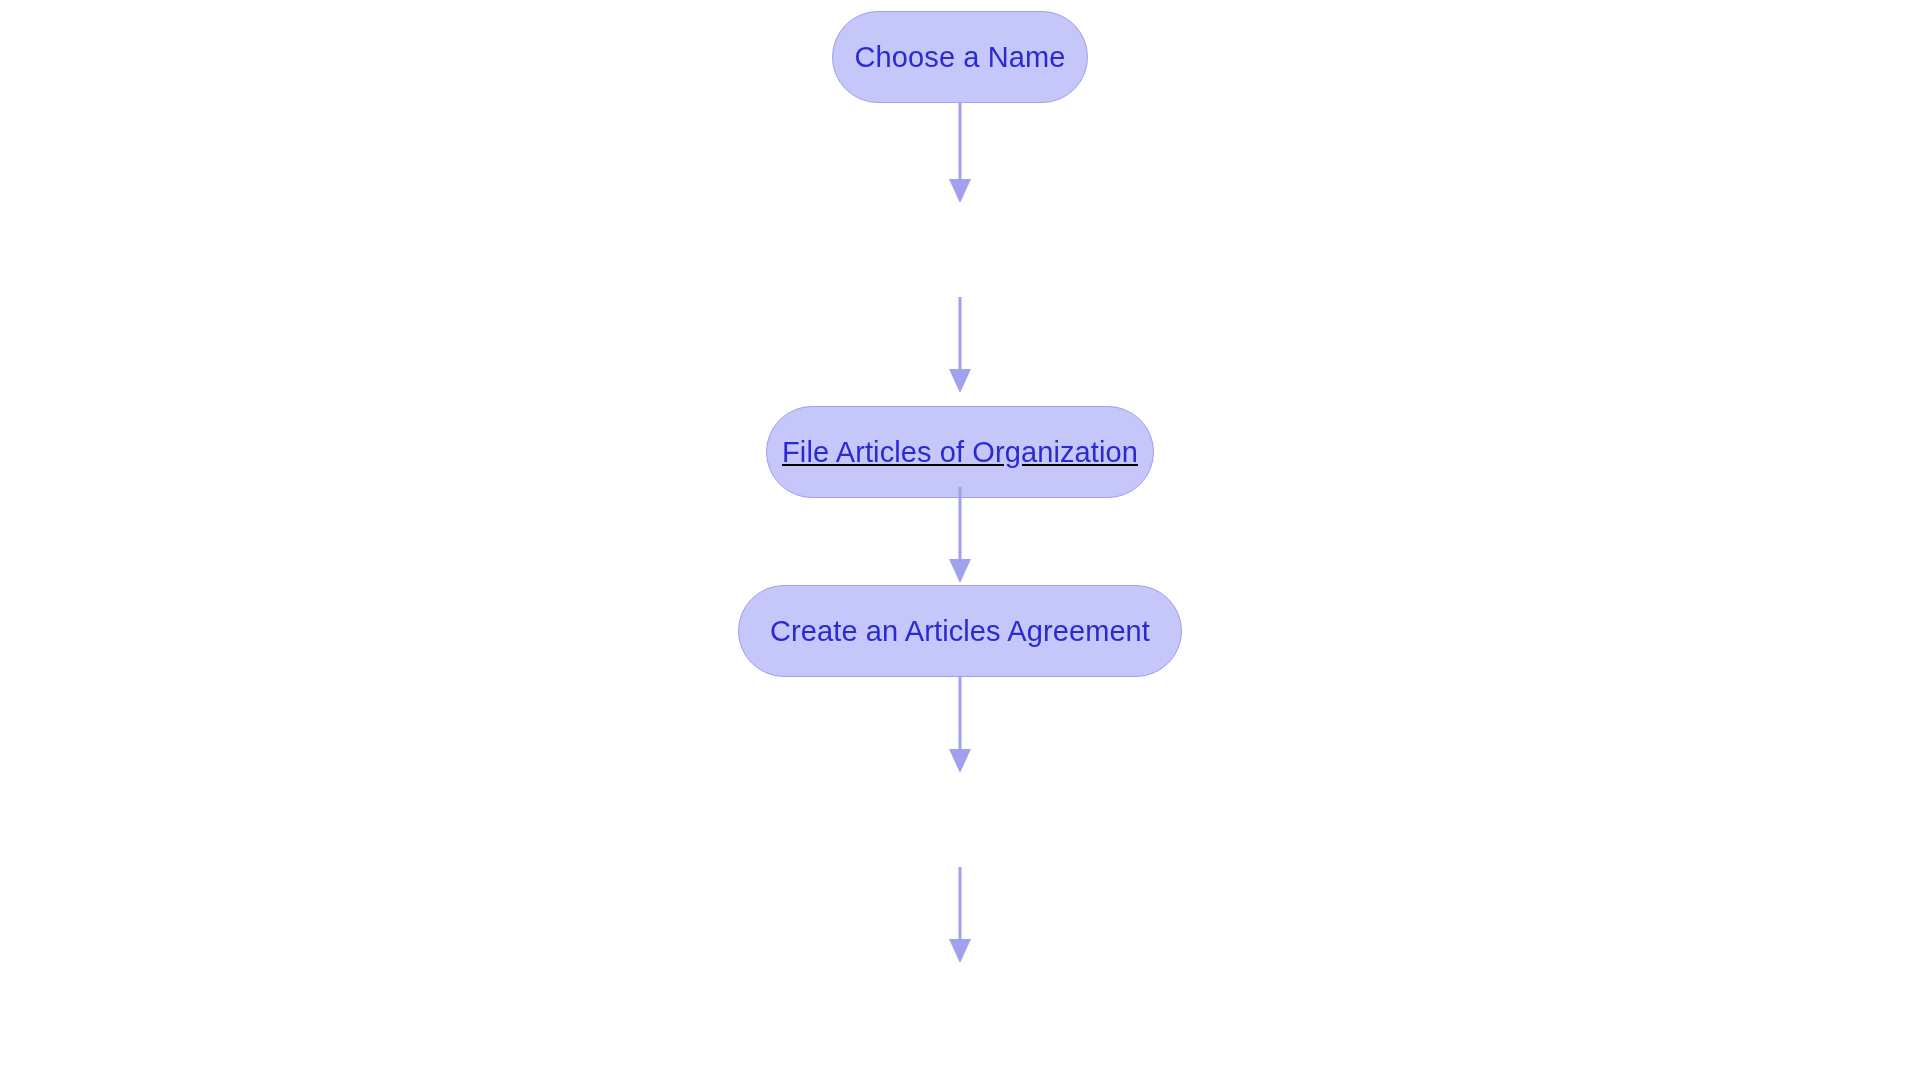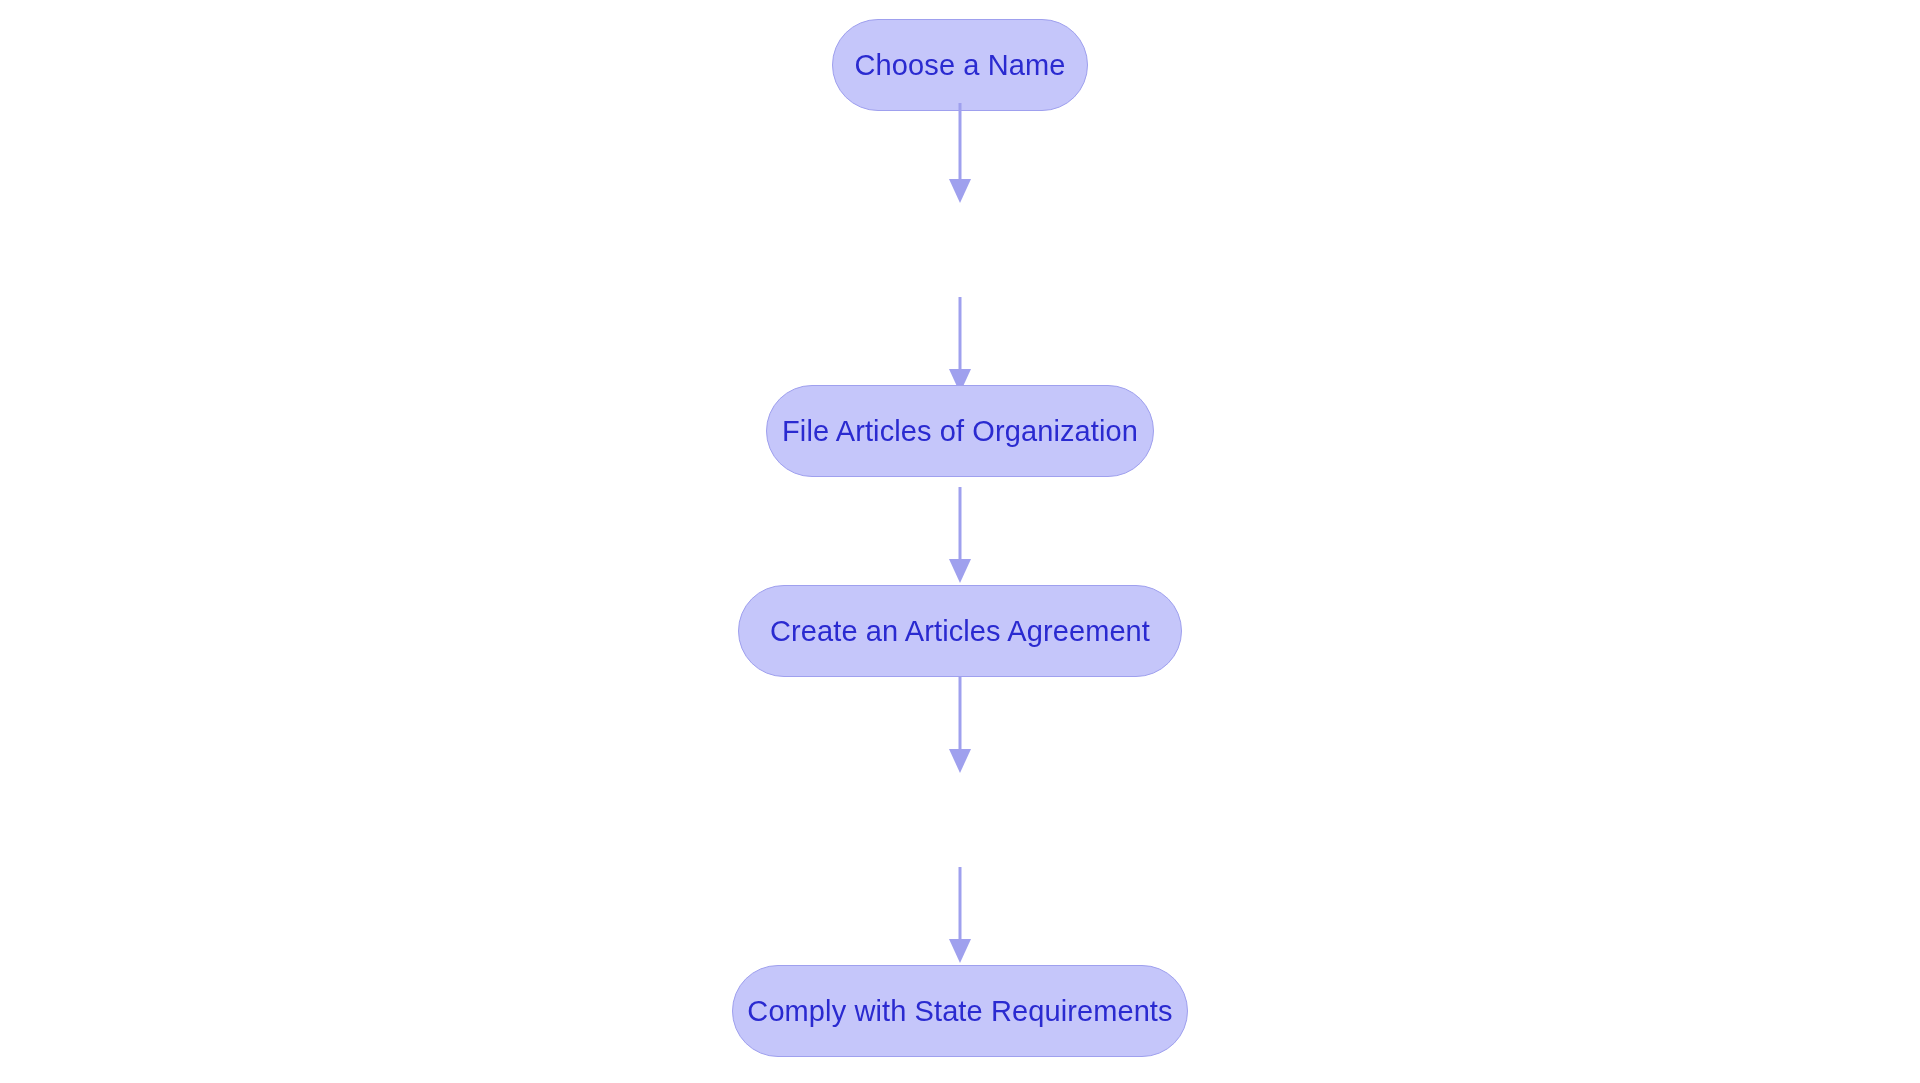--- a/index.html
+++ b/index.html
@@ -55,40 +55,40 @@
   .flow-connector svg {
     display: block;
     overflow: visible;
   }
 </style>
 </head>
 <body>
 
 <div id="flowchart-canvas">
 
-  <div class="flow-node" style="left:960px; top:19px; width:256px;">
+  <div class="flow-node" style="left:960px; top:11px; width:256px;">
     <span class="flow-node-label">Choose a Name</span>
   </div>
 
   <div class="flow-connector" style="top:103px; height:102px;">
     <svg width="40" height="102" viewBox="0 0 40 102" xmlns="http://www.w3.org/2000/svg">
       <line x1="20" y1="0" x2="20" y2="82" stroke="#9fa0ee" stroke-width="3"></line>
       <polygon points="20,100 9,76 31,76" fill="#9fa0ee"></polygon>
     </svg>
   </div>
 
 
   <div class="flow-connector" style="top:297px; height:98px;">
     <svg width="40" height="98" viewBox="0 0 40 98" xmlns="http://www.w3.org/2000/svg">
       <line x1="20" y1="0" x2="20" y2="78" stroke="#9fa0ee" stroke-width="3"></line>
       <polygon points="20,96 9,72 31,72" fill="#9fa0ee"></polygon>
     </svg>
   </div>
 
-  <div class="flow-node" style="left:960px; top:385px; width:388px;">
+  <div class="flow-node" style="left:960px; top:406px; width:388px;text-decoration:underline;">
     <span class="flow-node-label">File Articles of Organization</span>
   </div>
 
   <div class="flow-connector" style="top:487px; height:98px;">
     <svg width="40" height="98" viewBox="0 0 40 98" xmlns="http://www.w3.org/2000/svg">
       <line x1="20" y1="0" x2="20" y2="78" stroke="#9fa0ee" stroke-width="3"></line>
       <polygon points="20,96 9,72 31,72" fill="#9fa0ee"></polygon>
     </svg>
   </div>
 
@@ -104,17 +104,14 @@
   </div>
 
 
   <div class="flow-connector" style="top:867px; height:98px;">
     <svg width="40" height="98" viewBox="0 0 40 98" xmlns="http://www.w3.org/2000/svg">
       <line x1="20" y1="0" x2="20" y2="78" stroke="#9fa0ee" stroke-width="3"></line>
       <polygon points="20,96 9,72 31,72" fill="#9fa0ee"></polygon>
     </svg>
   </div>
 
-  <div class="flow-node" style="left:960px; top:965px; width:456px;">
-    <span class="flow-node-label">Comply with State Requirements</span>
-  </div>
 
 </div>
 
 </body></html>

